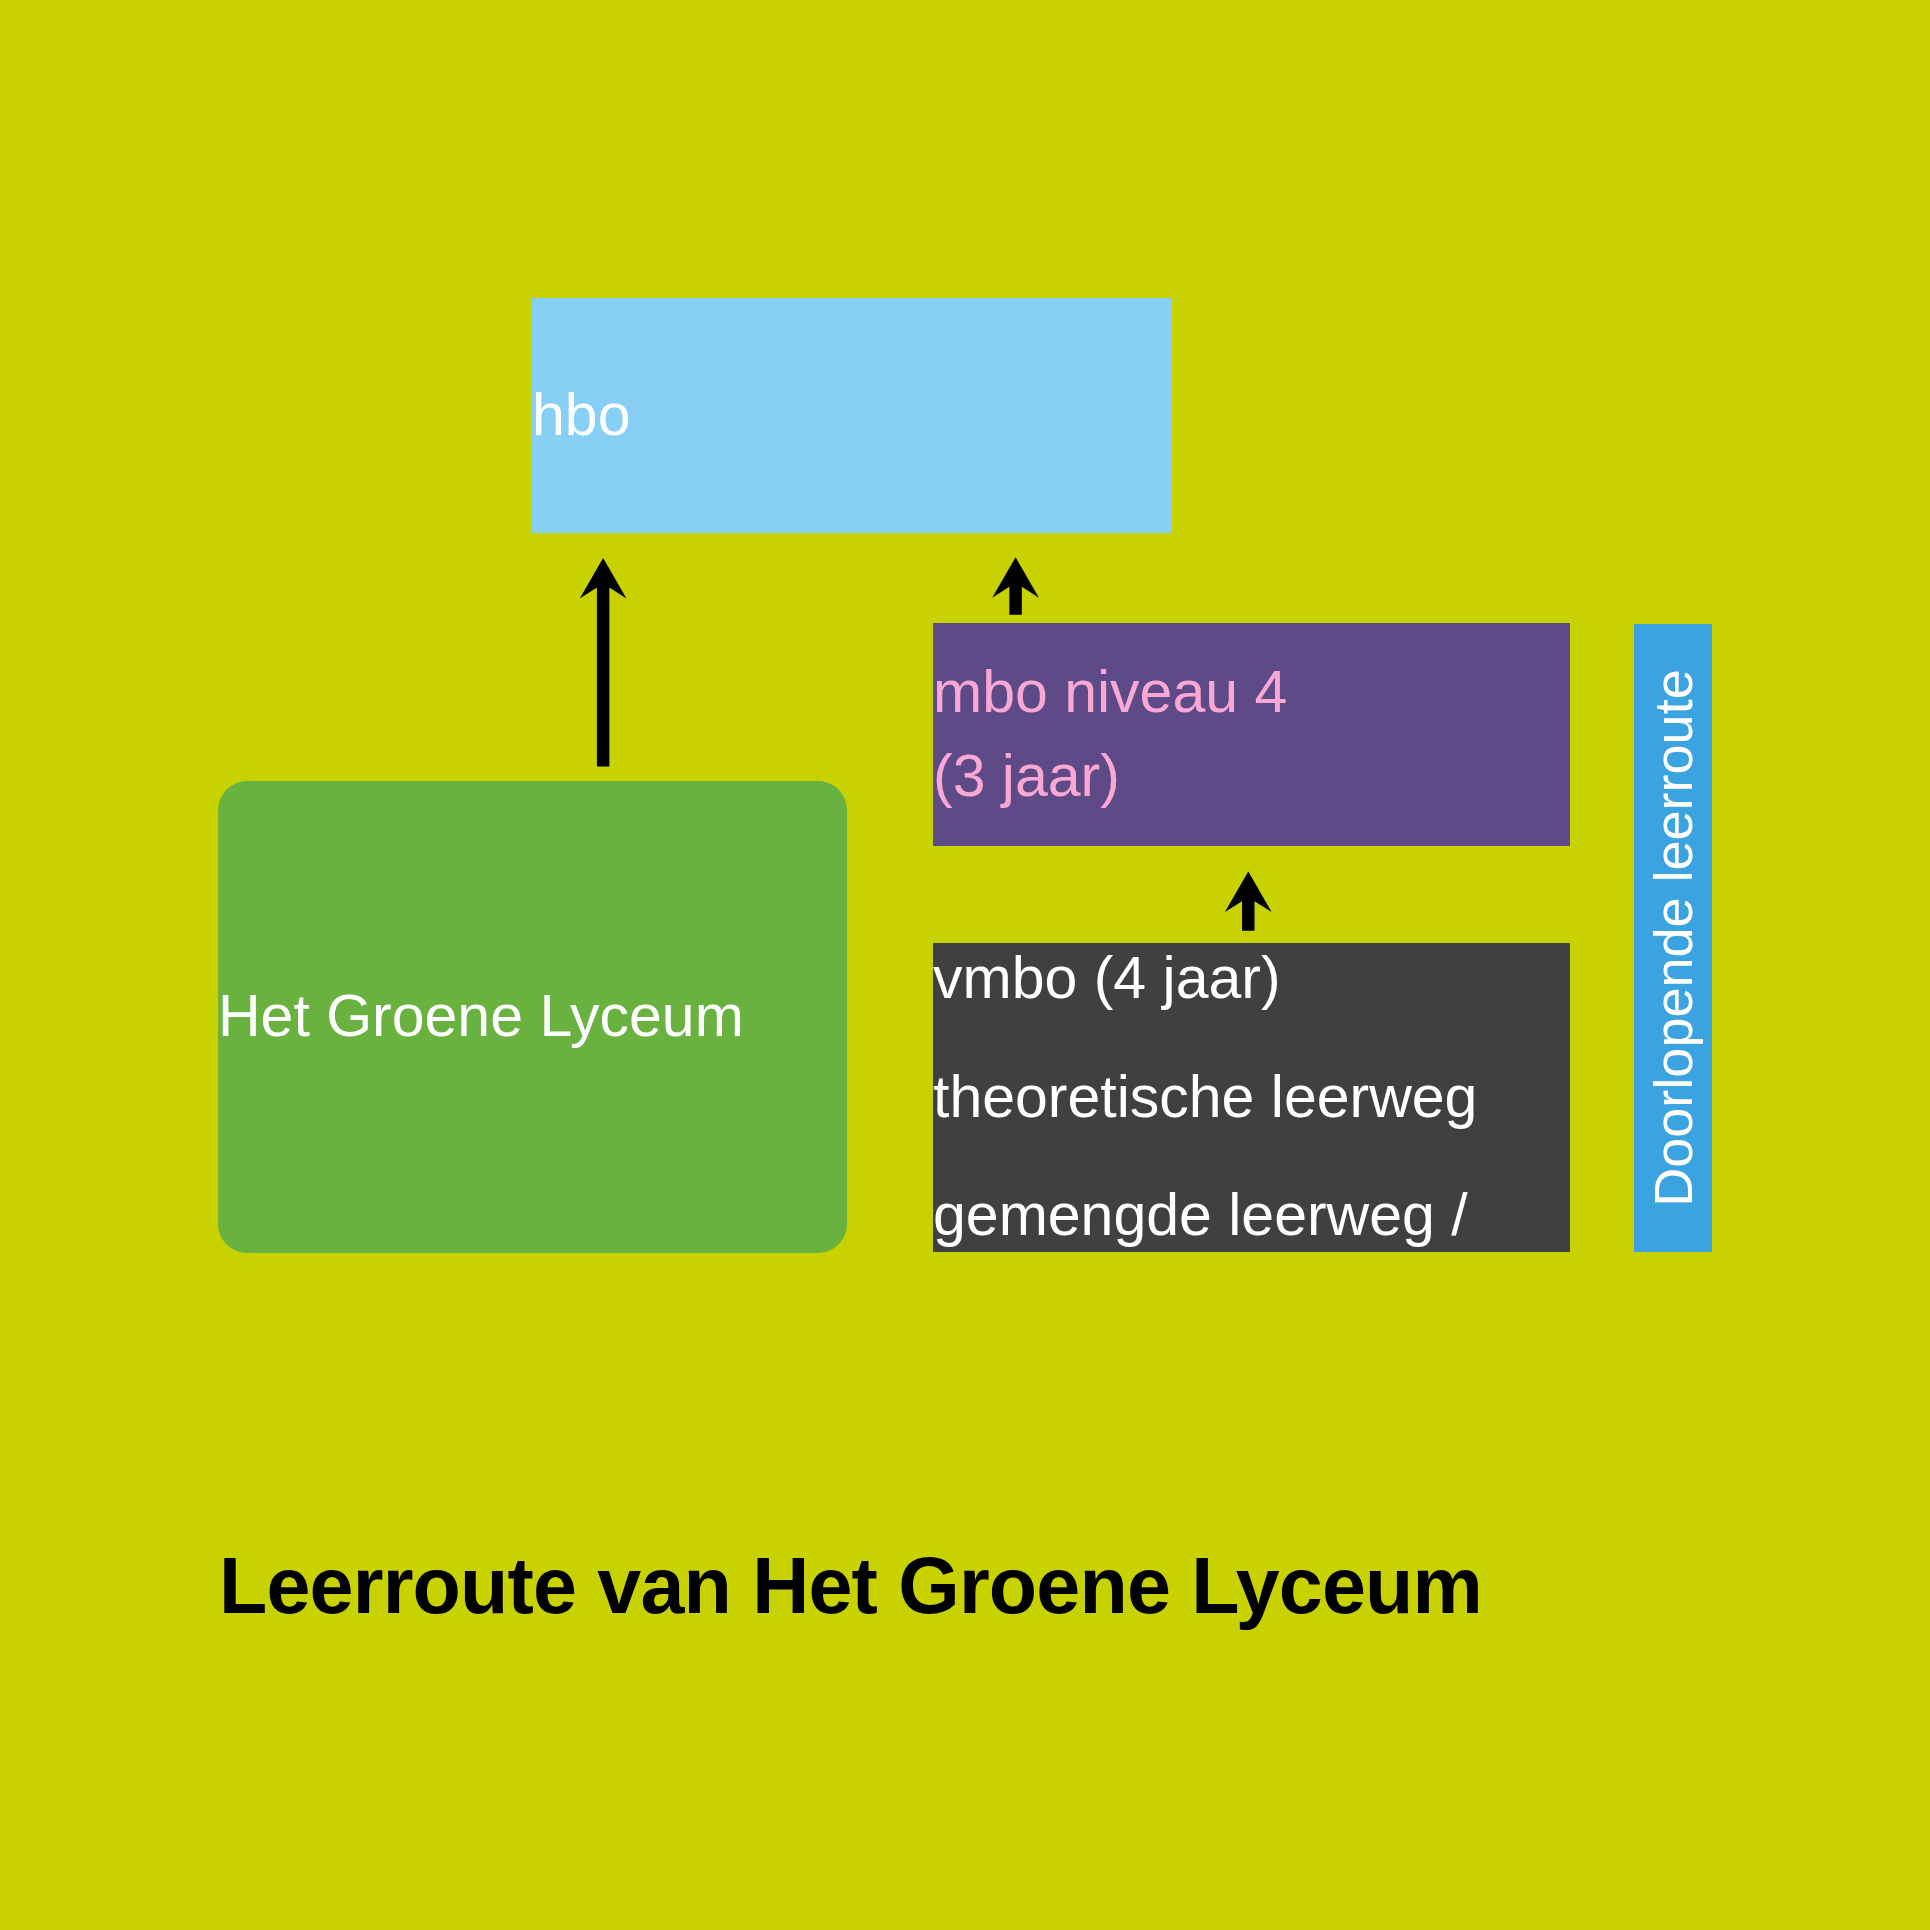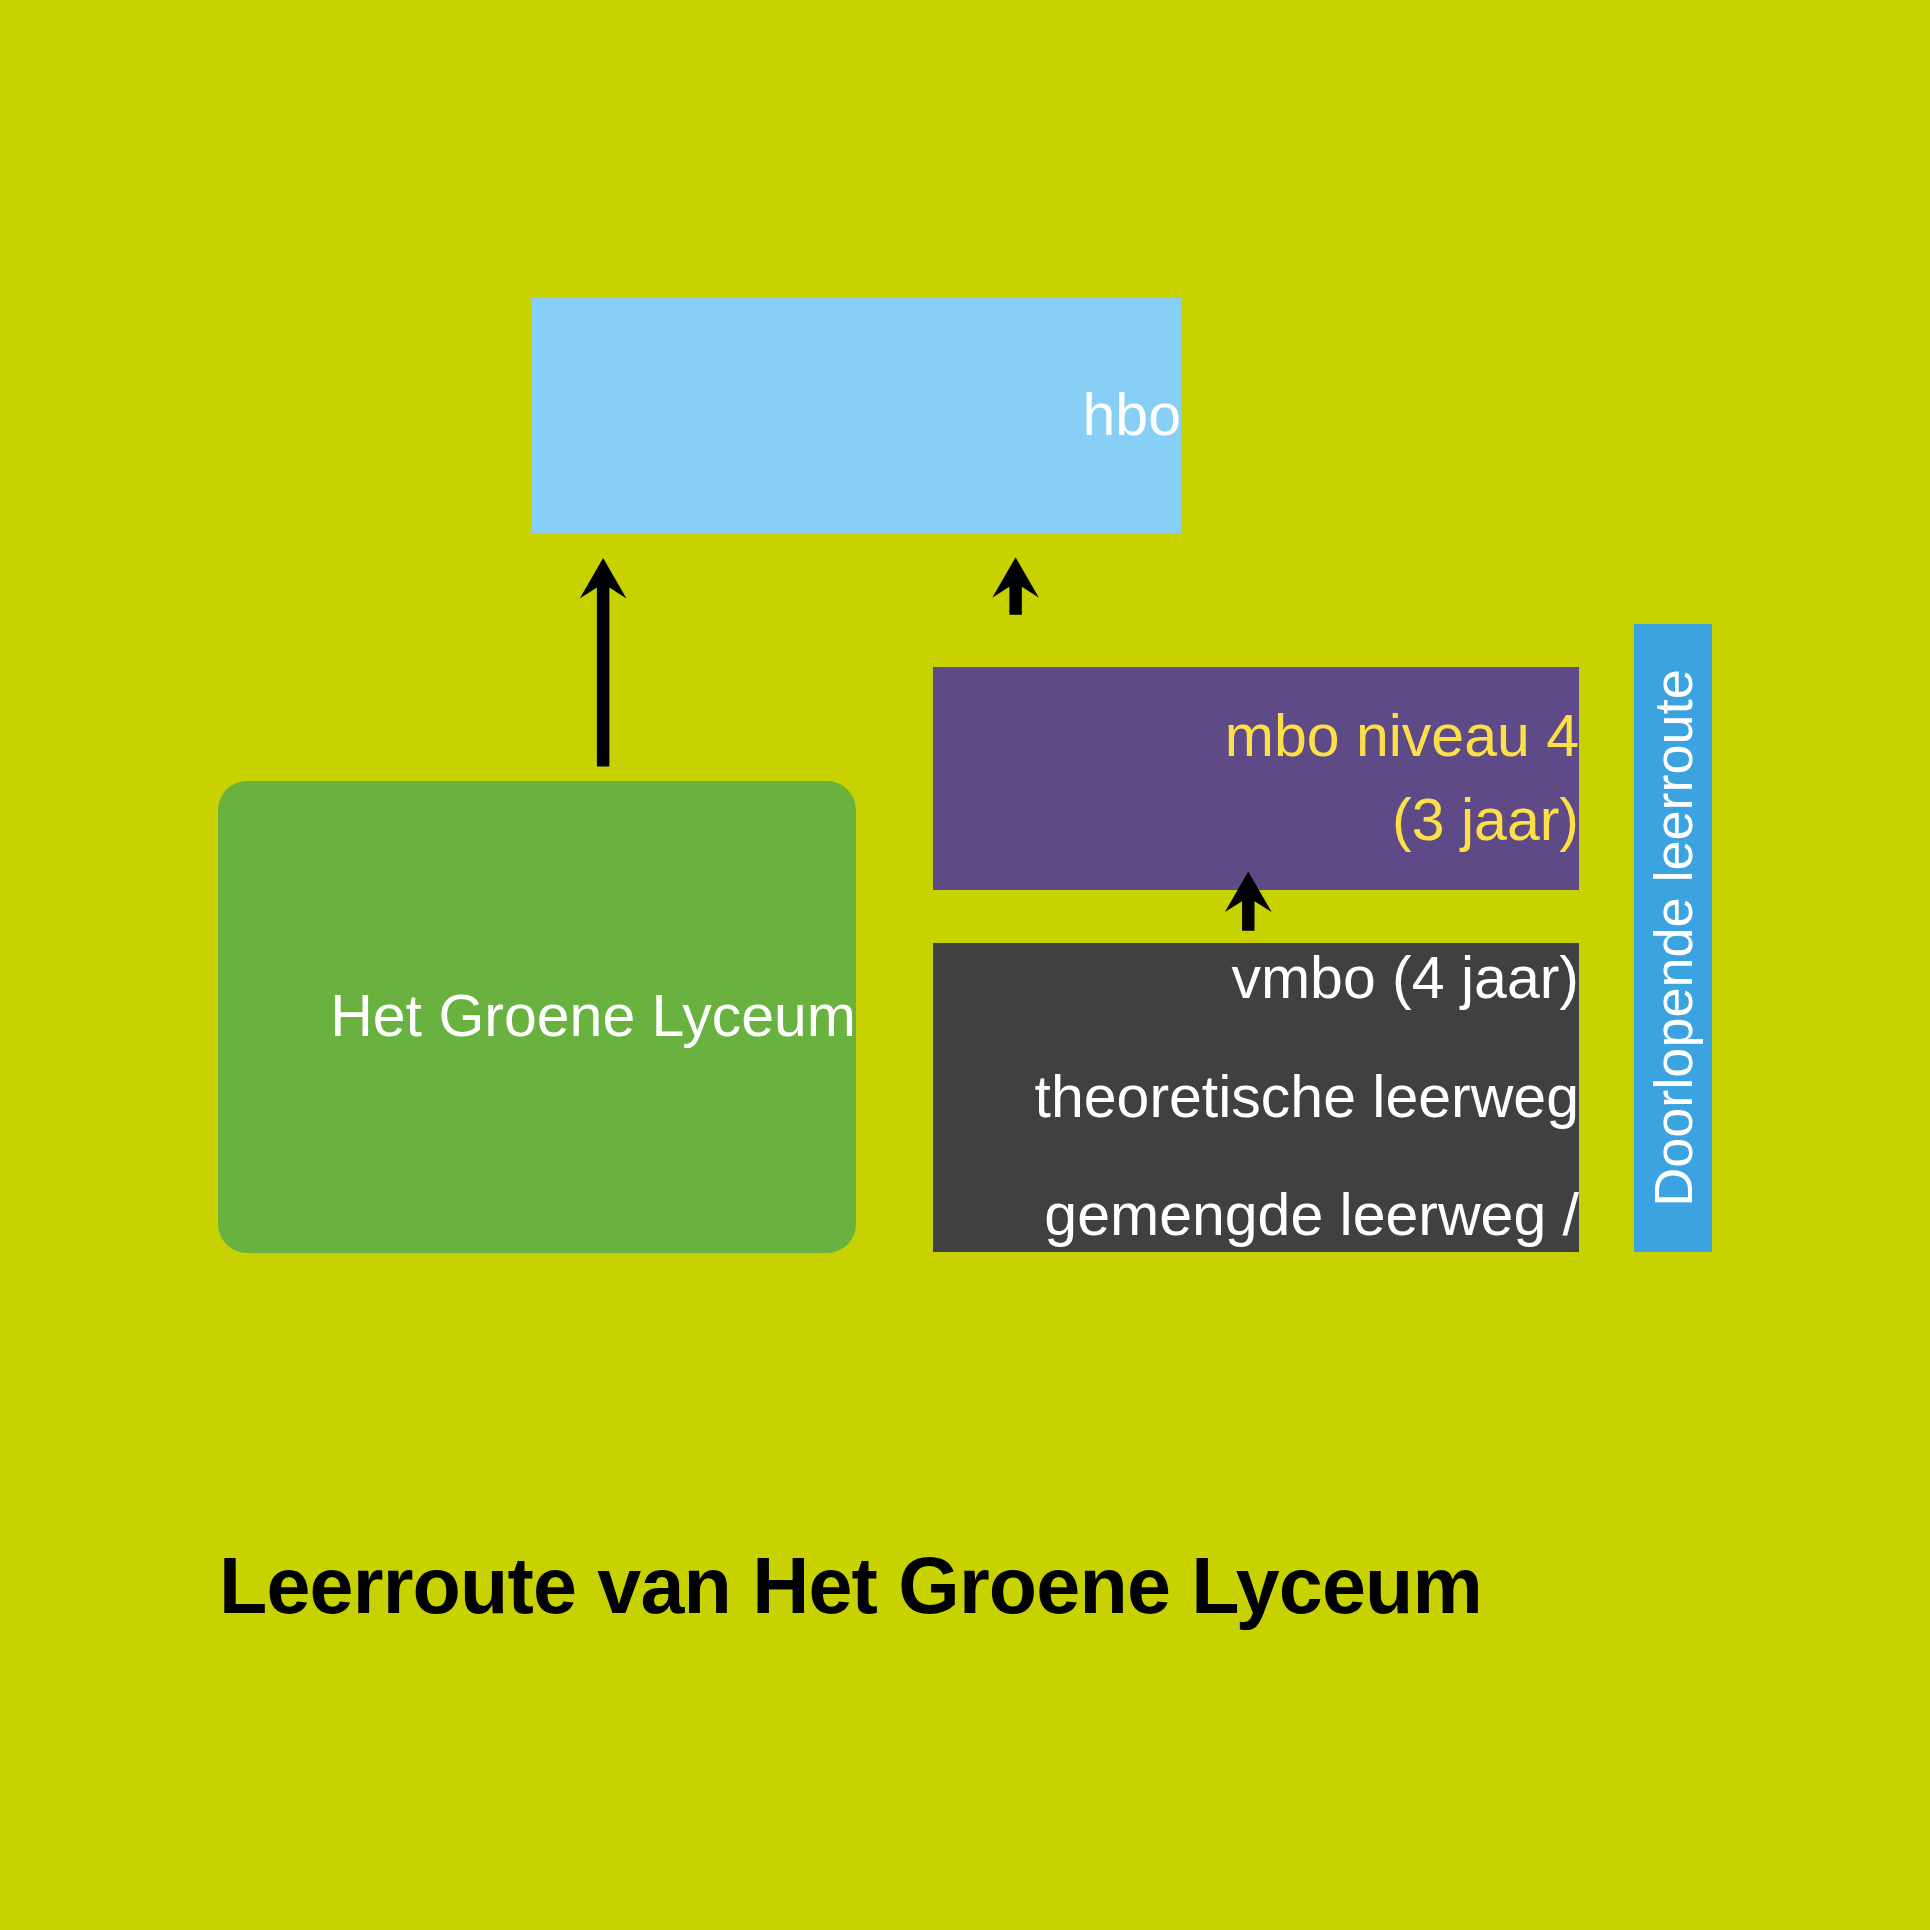--- a/index.html
+++ b/index.html
@@ -10,27 +10,26 @@
     position: relative;
     width: 1930px;
     height: 1930px;
     overflow: hidden;
     font-family: "Liberation Sans", "DejaVu Sans", sans-serif;
   }
   .node {
     position: absolute;
     display: flex;
     flex-direction: column;
-    align-items: flex-end;
+    align-items: flex-start;
     justify-content: center;
     text-align: center;
     font-size: 59px;
     line-height: 1.42;
     font-weight: 400;
-    padding-left: 9px;
   }
   .node .line {
     display: block;
     white-space: nowrap;
   }
   .node-hbo    { left: 532px;  top: 298px;  width: 640px; height: 235px; }
   .node-hgl    { left: 218px;  top: 781px; width: 629px; height: 472px; }
   .node-mbo    { left: 933px; top: 623px;  width: 637px; height: 223px; }
   .node-vmbo   { left: 933px; top: 943px; width: 637px; height: 309px; }
   .vbar {
@@ -74,21 +73,21 @@
 <div class="canvas" style="background-color: rgb(199, 210, 0);">
 
   <div class="node node-hbo" style="background-color: rgb(135, 207, 245); color: rgb(255, 255, 255);">
     <span class="line">hbo</span>
   </div>
 
   <div class="node node-hgl" style="background-color: rgb(105, 178, 64); color: rgb(255, 255, 255); border-radius: 29px;">
     <span class="line">Het Groene Lyceum</span>
   </div>
 
-  <div class="node node-mbo" style="background-color: rgb(94, 74, 135); color: #fde047; margin-top: 44px;">
+  <div class="node node-mbo" style="background-color: rgb(94, 74, 135); color: #f9a8d4;">
     <span class="line">mbo niveau 4</span>
     <span class="line">(3 jaar)</span>
   </div>
 
   <div class="node node-vmbo" style="background-color: #404040; color: rgb(255, 255, 255); gap: 35px;">
     <span class="line">vmbo (4 jaar)</span>
     <span class="line">theoretische leerweg</span>
     <span class="line">gemengde leerweg /</span>
   </div>
 

